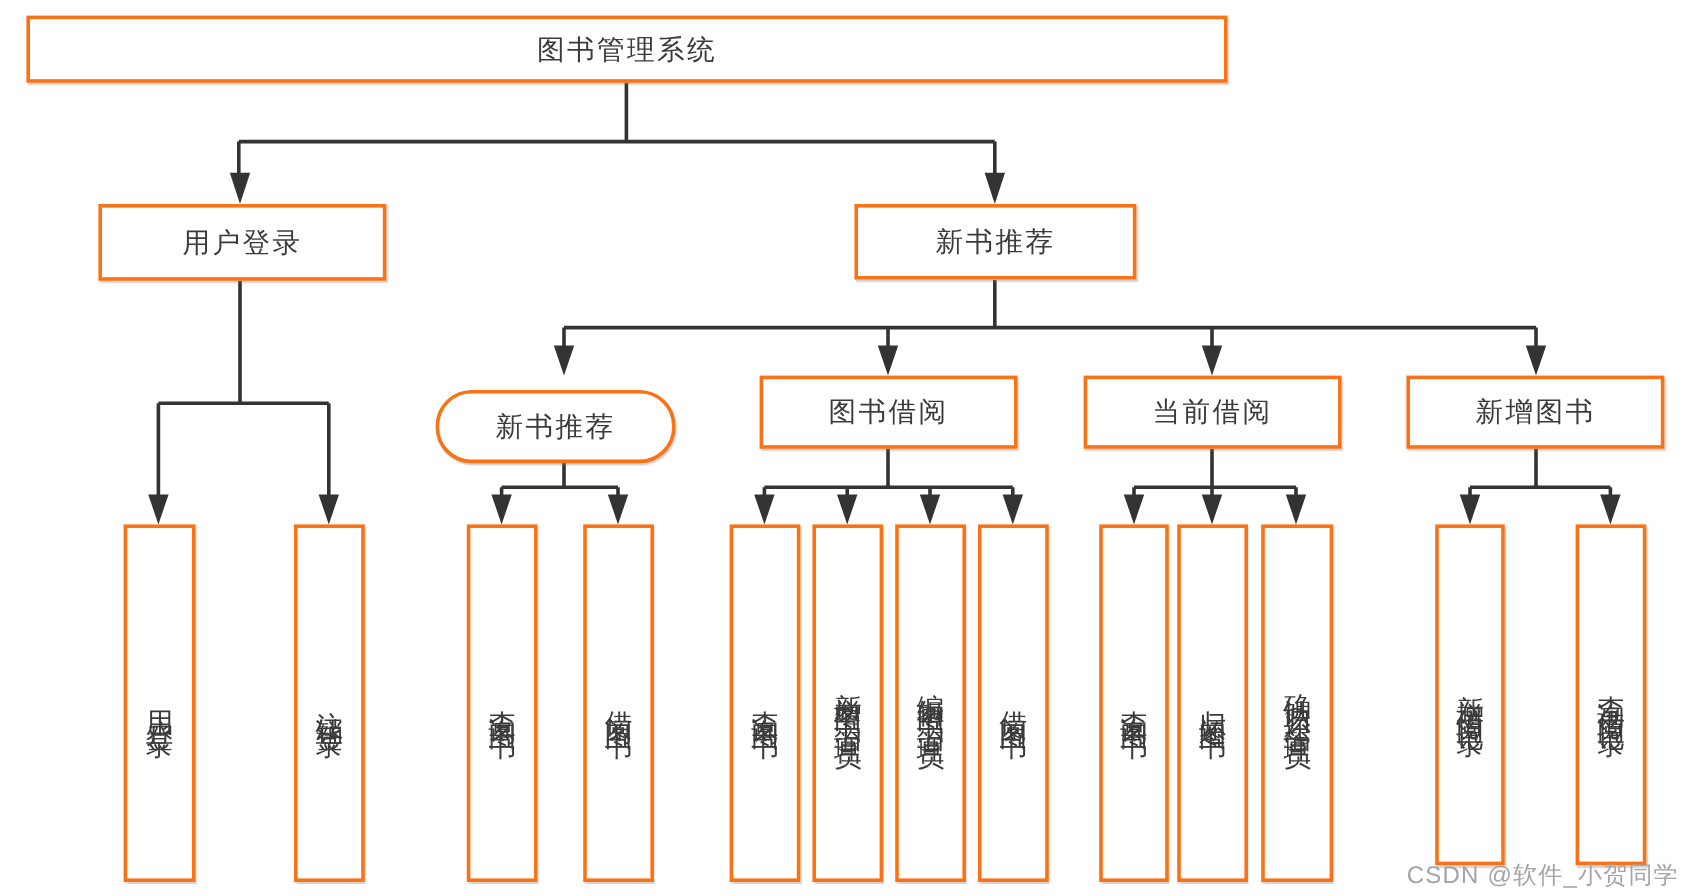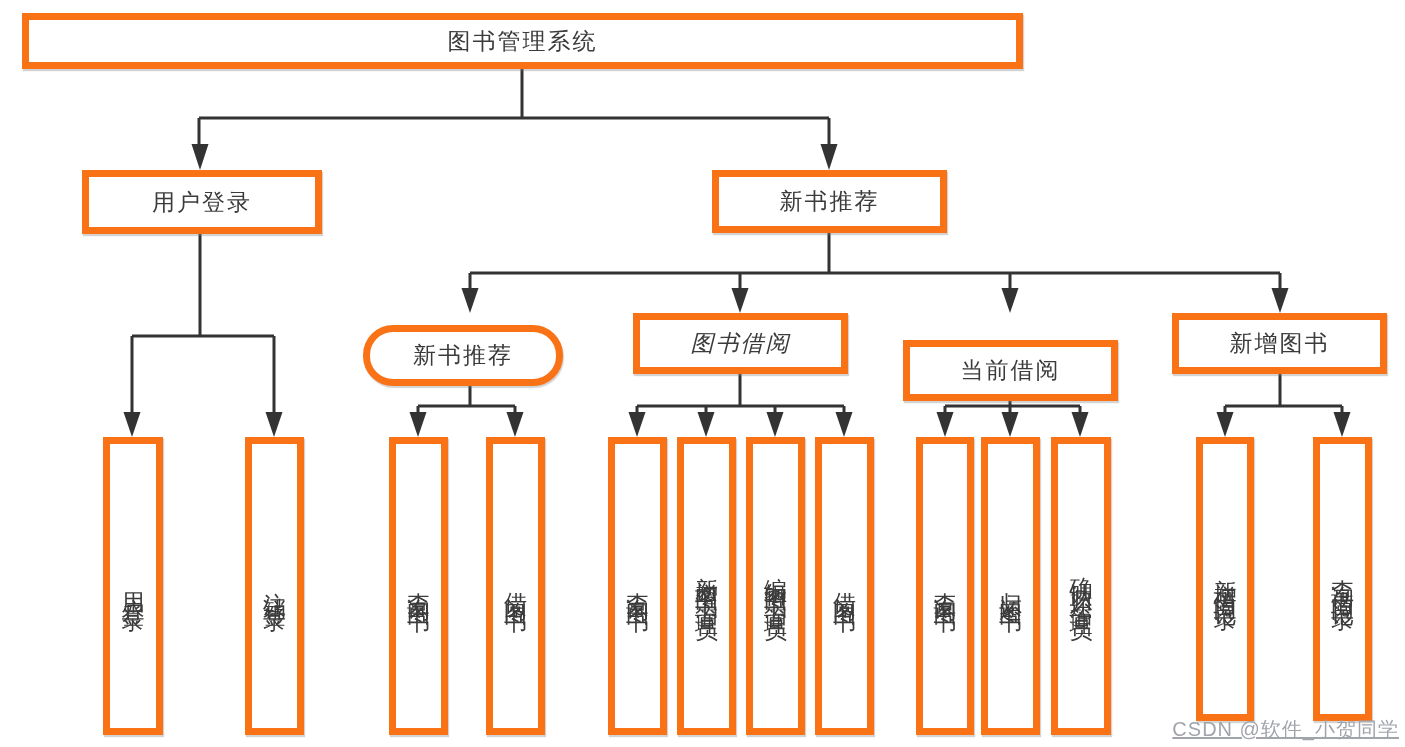--- a/index.html
+++ b/index.html
@@ -19,21 +19,21 @@
     position: absolute;
     left: 0; top: 0;
     width: 1405px;
     height: 747px;
     z-index: 1;
   }
   .node {
     position: absolute;
     box-sizing: border-box;
     background: #ffffff;
-    border: 7px solid #f97316;
+    border: 3px solid #f97316;
     box-shadow: 1px 2px 1px rgba(130,130,130,0.35);
     color: #3b3b3b;
     display: flex;
     align-items: center;
     justify-content: center;
     z-index: 2;
     font-size: 23px;
     letter-spacing: 2px;
     white-space: nowrap;
   }
@@ -46,21 +46,20 @@
   }
   .watermark {
     position: absolute;
     right: 6px;
     bottom: 4px;
     z-index: 3;
     font-size: 20px;
     letter-spacing: 1px;
     color: #a2a4ac;
     white-space: nowrap;
-    text-decoration: underline;
   }
 </style>
 </head>
 <body>
 
 <div class="canvas">
 
   <svg class="connectors" viewBox="0 0 1405 747" xmlns="http://www.w3.org/2000/svg">
     <g stroke="#333333" stroke-width="3" fill="none">
 
@@ -100,22 +99,22 @@
       <polygon points="1333.5,412 1350.5,412 1342,437"></polygon>
     </g>
   </svg>
 
   <div class="node" style="left:22px; top:13px; width:1001px; height:56px;">图书管理系统</div>
 
   <div class="node" style="left:82px; top:170px; width:240px; height:64px;">用户登录</div>
   <div class="node" style="left:712px; top:170px; width:235px; height:63px;">新书推荐</div>
 
   <div class="node" style="left:363px; top:325px; width:200px; height:61px;border-radius:30px;">新书推荐</div>
-  <div class="node" style="left:633px; top:313px; width:215px; height:61px;font-style:italic;">图书借阅</div>
-  <div class="node" style="left:903px; top:313px; width:215px; height:61px;margin-top:27px;">当前借阅</div>
+  <div class="node" style="left:633px; top:313px; width:215px; height:61px;">图书借阅</div>
+  <div class="node" style="left:903px; top:313px; width:215px; height:61px;">当前借阅</div>
   <div class="node" style="left:1172px; top:313px; width:215px; height:61px;">新增图书</div>
 
   <div class="node vnode" style="left:103px; top:437px; width:60px; height:298px;">用户登录</div>
   <div class="node vnode" style="left:245px; top:437px; width:59px; height:298px;">注销登录</div>
 
   <div class="node vnode" style="left:389px; top:437px; width:59px; height:298px;">查询图书</div>
   <div class="node vnode" style="left:486px; top:437px; width:59px; height:298px;">借阅图书</div>
 
   <div class="node vnode" style="left:608px; top:437px; width:59px; height:298px;">查询图书</div>
   <div class="node vnode" style="left:677px; top:437px; width:59px; height:298px;">新增图书（管理员）</div>

